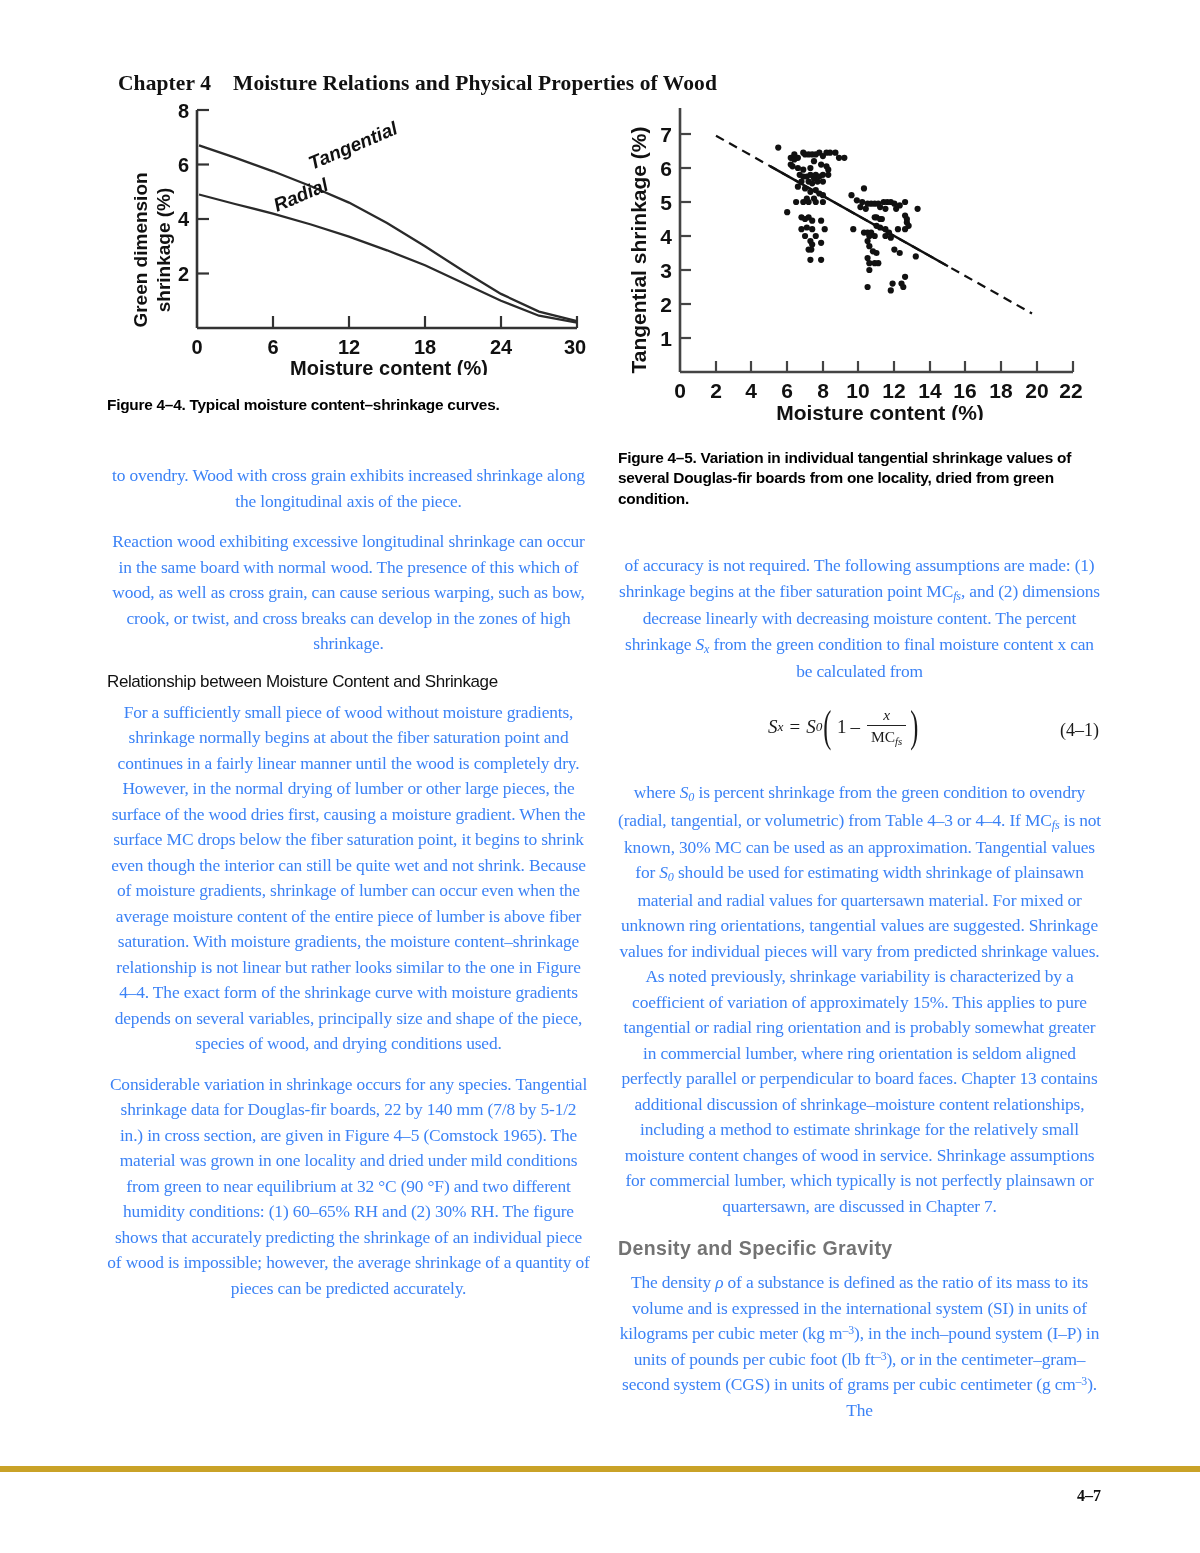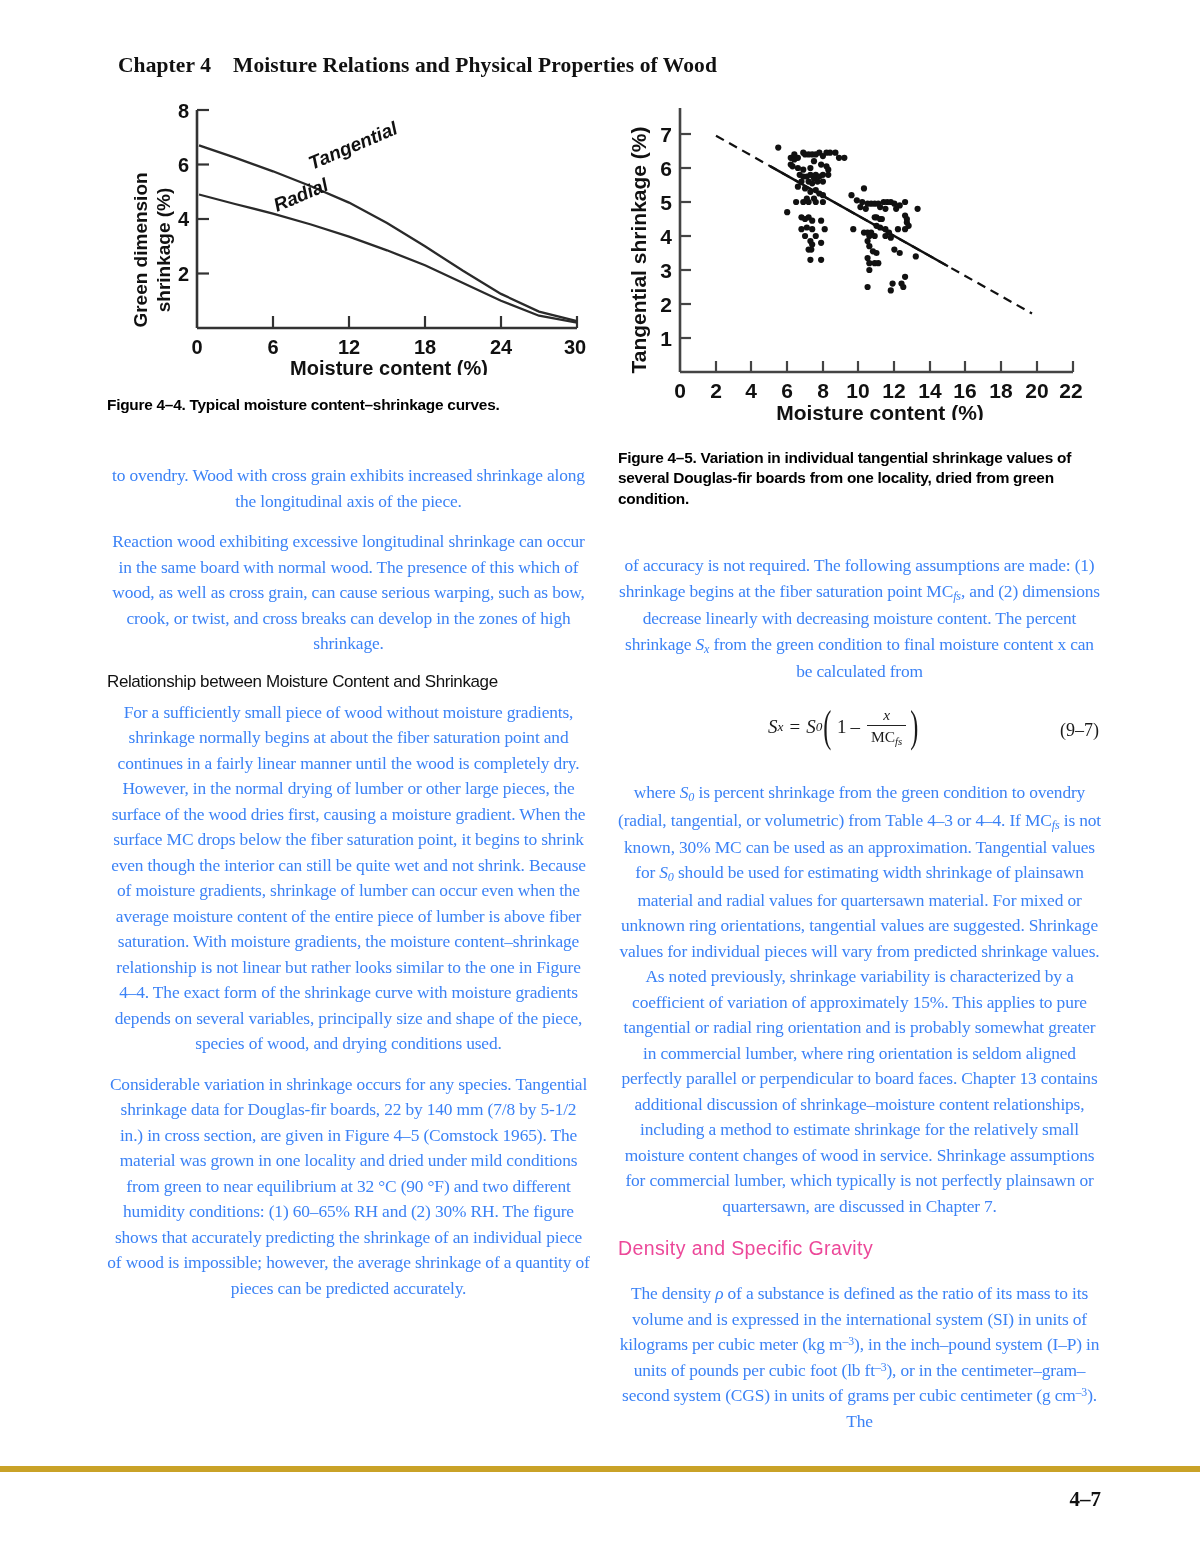--- a/index.html
+++ b/index.html
@@ -13,21 +13,21 @@
     position: relative;
     font-family: "Liberation Serif", serif;
     color: #1a1a1a;
     overflow: hidden;
   }
 
   
   .running-head {
     position: absolute;
     left: 107px;
-    top: 28px;
+    top: 46px;
     font-family: "Liberation Serif", serif;
     font-weight: bold;
     font-size: 21.5px;
     letter-spacing: 0.1px;
     white-space: pre;
     color: #111;
   }
   .running-head .chap { margin-right: 22px; }
 
   
@@ -69,25 +69,25 @@
   h2.head-a {
     font-family: "Liberation Sans", sans-serif;
     font-weight: normal;
     font-size: 17px;
     margin: 6px 0 8px 0;
     letter-spacing: -0.4px;
     color: #111;
   }
   h2.head-b {
     font-family: "Liberation Sans", sans-serif;
-    font-weight: normal;
+    font-weight: bold;
     font-size: 19.5px;
-    margin: 18px 0 21px 0;
+    margin: 18px 0 10px 0;
     letter-spacing: 0.4px;
-    color: #ec4899;
+    color: #737373;
   }
 
   sub { font-size: 0.7em; vertical-align: -0.28em; font-style: italic; }
   sup { font-size: 0.68em; vertical-align: 0.45em; }
   .it { font-style: italic; }
 
   
   .equation-row {
     position: relative;
     height: 66px;
@@ -136,21 +136,21 @@
     width: 1200px;
     height: 6px;
     background: #c9a227;
   }
   .folio {
     position: absolute;
     right: 99px;
     top: 1487px;
     font-family: "Liberation Serif", serif;
     font-weight: bold;
-    font-size: 21px;
+    font-size: 16px;
     color: #111;
   }
 
   
   .chart-svg { display: block; }
   .ax-label {
     font-family: "Liberation Sans", sans-serif;
     font-weight: bold;
     fill: #111;
   }
@@ -442,21 +442,21 @@
           <sub>0</sub>
         <span class="paren">(</span>
         <span style="margin-left:4px;">1</span>
         <span style="margin:0 4px;">–</span>
         <span class="frac">
           <span class="num it">x</span>
           <span class="den"><span>MC</span><sub>fs</sub></span>
         </span>
         <span class="paren">)</span>
       </div>
-      <div class="eq-num">(9–7)</div>
+      <div class="eq-num">(4–1)</div>
     </div>
 
     <p class="body"><span>where </span><span class="it">S</span><sub>0</sub><span> is percent shrinkage from the green condition to ovendry (radial, tangential, or volumetric) from Table 4–3 or 4–4. If MC</span><sub>fs</sub><span> is not known, 30% MC can be used as an approximation. Tangential values for </span><span class="it">S</span><sub>0</sub><span> should be used for estimating width shrinkage of plainsawn material and radial values for quartersawn material. For mixed or unknown ring orientations, tangential values are suggested. Shrinkage values for individual pieces will vary from predicted shrinkage values. As noted previously, shrinkage variability is characterized by a coefficient of variation of approximately 15%. This applies to pure tangential or radial ring orientation and is probably somewhat greater in commercial lumber, where ring orientation is seldom aligned perfectly parallel or perpendicular to board faces. Chapter 13 contains additional discussion of shrinkage–moisture content relationships, including a method to estimate shrinkage for the relatively small moisture content changes of wood in service. Shrinkage assumptions for commercial lumber, which typically is not perfectly plainsawn or quartersawn, are discussed in Chapter 7.</span></p>
 
     <h2 class="head-b">Density and Specific Gravity</h2>
 
     <p class="body"><span>The density </span><span class="it">ρ</span><span> of a substance is defined as the ratio of its mass to its volume and is expressed in the international system (SI) in units of kilograms per cubic meter (kg m</span><sup>–3</sup><span>), in the inch–pound system (I–P) in units of pounds per cubic foot (lb ft</span><sup>–3</sup><span>), or in the centimeter–gram–second system (CGS) in units of grams per cubic centimeter (g cm</span><sup>–3</sup><span>). The</span></p>
   </div>
 </div>
 

